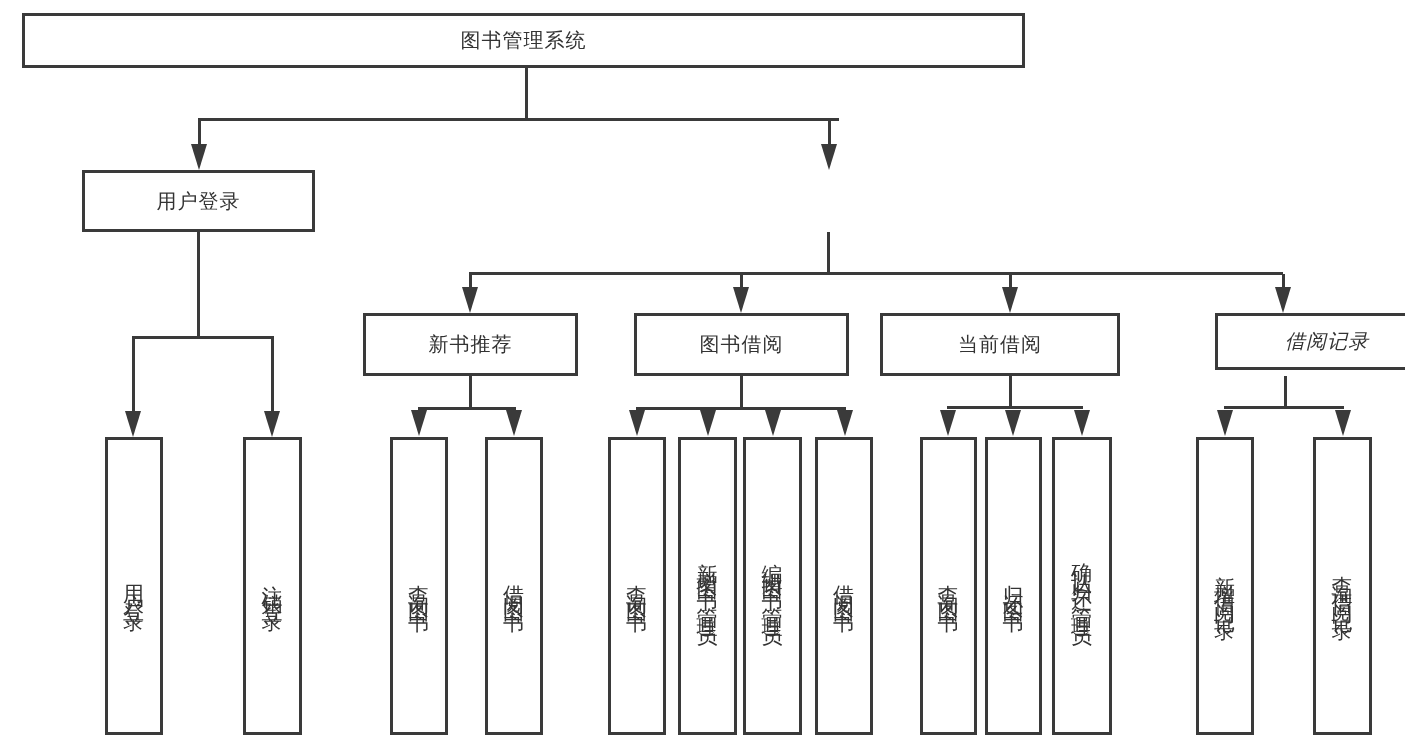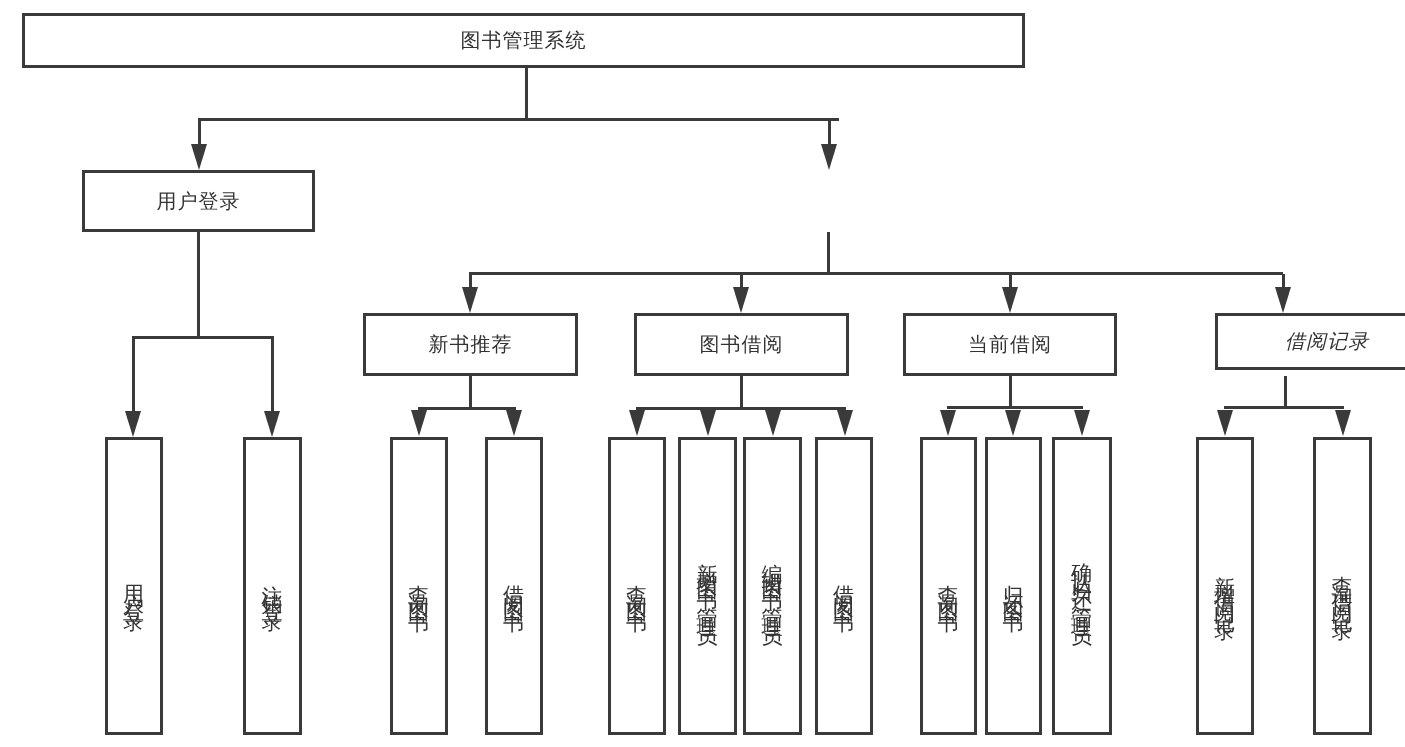--- a/index.html
+++ b/index.html
@@ -42,21 +42,21 @@
 
 
   <div class="box" style="left:363px;top:313px;width:215px;height:63px;">
     <span class="hlabel">新书推荐</span>
   </div>
 
   <div class="box" style="left:634px;top:313px;width:215px;height:63px;">
     <span class="hlabel">图书借阅</span>
   </div>
 
-  <div class="box" style="left:903px;top:313px;width:214px;height:63px;">
+  <div class="box" style="left:880px;top:313px;width:240px;height:63px;">
     <span class="hlabel">当前借阅</span>
   </div>
 
   <div class="box" style="left:1215px;top:313px;width:224px;height:57px;font-style:italic;">
     <span class="hlabel">借阅记录</span>
   </div>
 
   <div class="box vbox" style="left:105px;top:437px;width:58px;height:298px;">
     <span class="vlabel">用户登录</span>
   </div>

